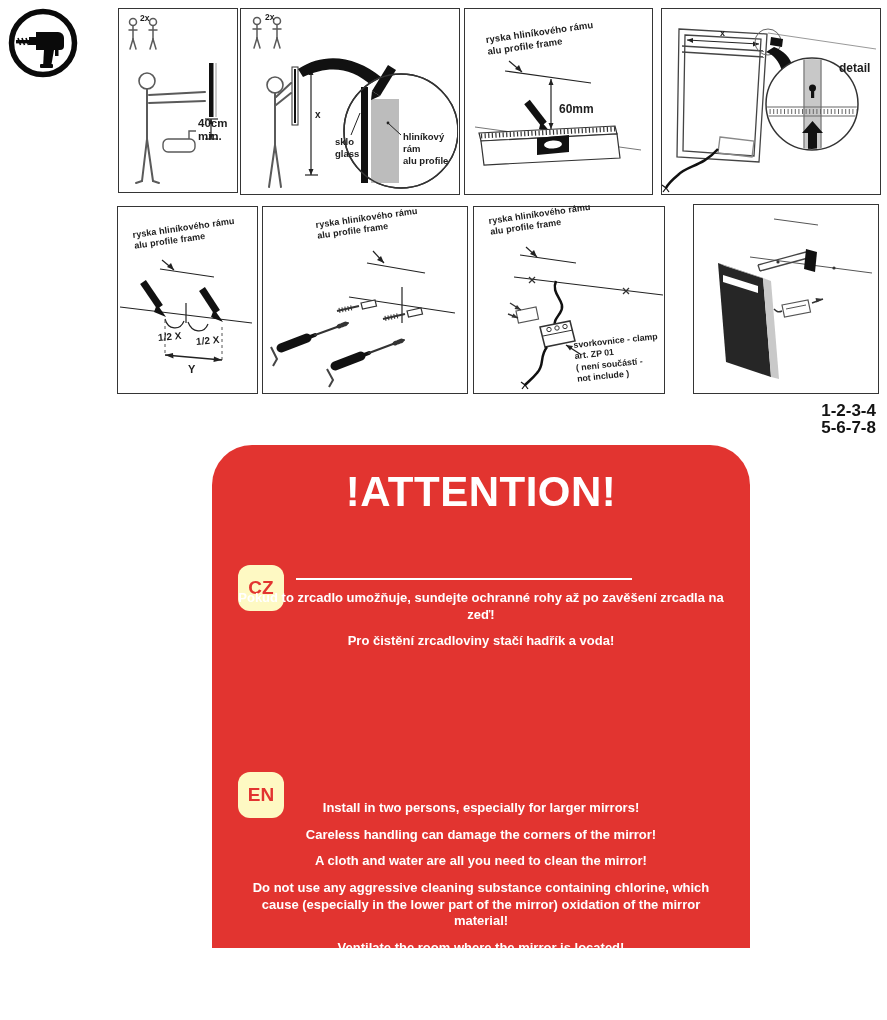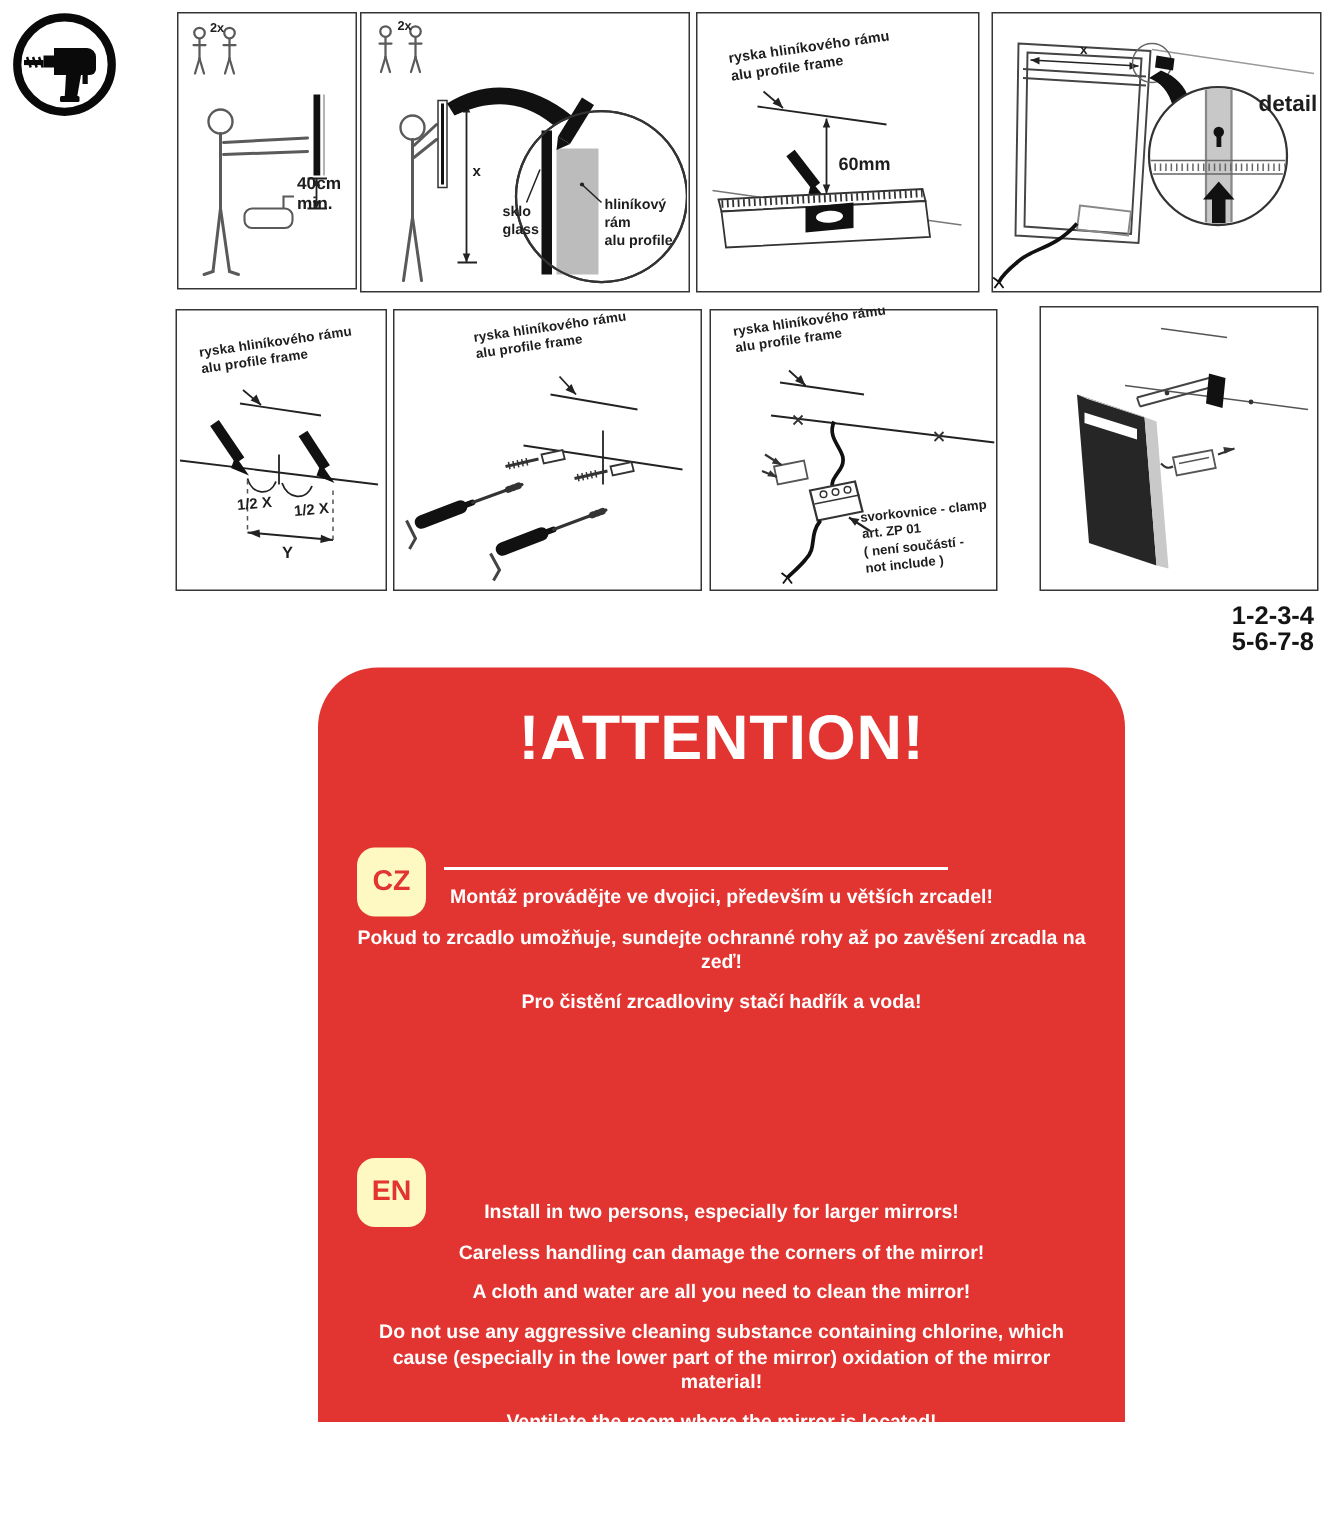--- a/index.html
+++ b/index.html
@@ -220,21 +220,21 @@
         <line x1="159" y1="48" x2="159" y2="143" stroke="#888" stroke-width="1.5"></line>
         <circle cx="150.5" cy="79" r="3.5" fill="#111"></circle>
         <rect x="149" y="79" width="3.2" height="10" fill="#111"></rect>
         <line x1="104" y1="98" x2="196" y2="98" stroke="#666" stroke-width="1"></line>
         <line x1="104" y1="107" x2="196" y2="107" stroke="#666" stroke-width="1"></line>
         <line x1="104" y1="102.5" x2="196" y2="102.5" stroke="#666" stroke-width="5" stroke-dasharray="1 2.6"></line>
         <polygon points="150.5,112 140,124 146,124 146,140 155,140 155,124 161,124" fill="#111"></polygon>
       </g>
     </svg>
     <div class="lbl" style="left:58px; top:19px; font-size:9px;">x</div>
-    <div class="lbl" style="left:177px; top:52px; font-size:15px;">detail</div>
+    <div class="lbl" style="left:177px; top:52px; font-size:12px;">detail</div>
   </div>
 
   <div class="panel" style="left:117px; top:206px; width:141px; height:188px;">
     <svg width="138" height="185" viewBox="0 0 138 185">
       <line x1="44" y1="53" x2="56" y2="63" stroke="#222" stroke-width="1.2"></line>
       <polygon points="56,63 49,60 53,56" fill="#222"></polygon>
       <line x1="42" y1="62" x2="96" y2="70" stroke="#222" stroke-width="1.2"></line>
       <line x1="2" y1="100" x2="134" y2="116" stroke="#222" stroke-width="1.2"></line>
       <g>
         <line x1="25" y1="75" x2="42" y2="100" stroke="#111" stroke-width="7"></line>
@@ -378,21 +378,20 @@
   </div>
 
   <div class="warning">
     <div class="w-title">
       <div>!ATTENTION!</div>
     </div>
     <div class="w-divider"></div>
 
     <div class="lang-badge badge-cz">CZ</div>
     <div class="w-block block-cz">
-      <p>Montáž provádějte ve dvojici, především u větších zrcadel!</p>
       <p>Pokud to zrcadlo umožňuje, sundejte ochranné rohy až po zavěšení zrcadla na zeď!</p>
       <p>Pro čistění zrcadloviny stačí hadřík a voda!</p>
     </div>
 
     <div class="lang-badge badge-en">EN</div>
     <div class="w-block block-en">
       <p>Install in two persons, especially for larger mirrors!</p>
       <p>Careless handling can damage the corners of the mirror!</p>
       <p>A cloth and water are all you need to clean the mirror!</p>
       <p>Do not use any aggressive cleaning substance containing chlorine, which cause (especially in the lower part of the mirror) oxidation of the mirror material!</p>

